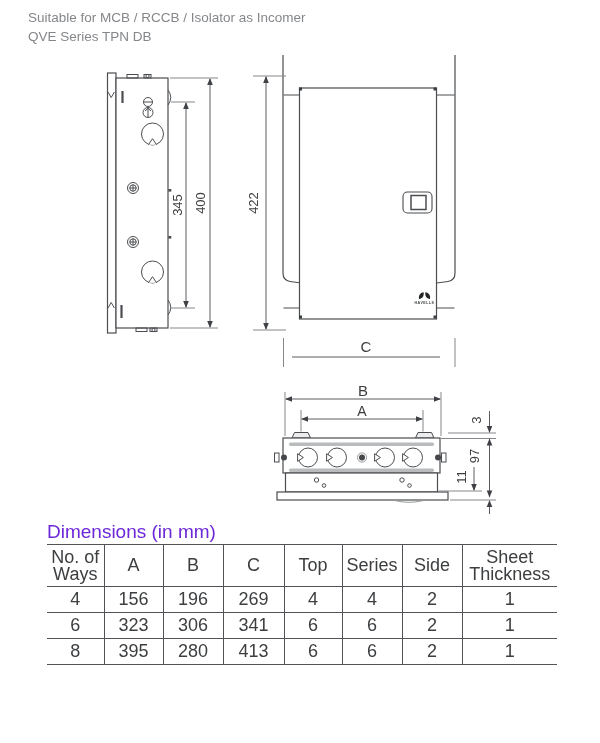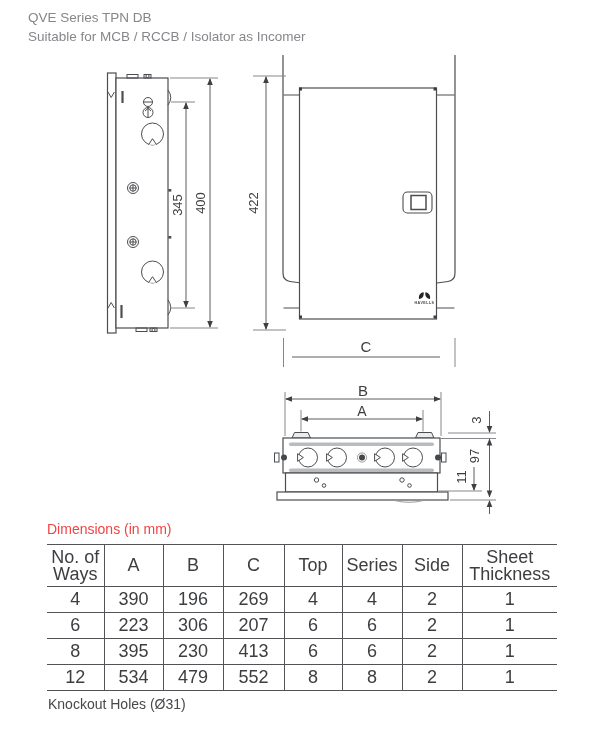--- a/index.html
+++ b/index.html
@@ -2,41 +2,41 @@
 <html><head>
 <meta charset="utf-8">
 <style>
   html,body{margin:0;padding:0;}
   body{
     width:600px;height:743px;background:#ffffff;position:relative;overflow:hidden;
     font-family:"Liberation Sans", sans-serif;
   }
   .header{position:absolute;left:28px;top:8px;color:#85878a;font-size:13.5px;line-height:19px;}
   #drawing{position:absolute;left:0;top:55px;}
-  .dims-heading{position:absolute;left:47px;top:521px;font-size:14px;color:#ef4444;}
+  .dims-heading{position:absolute;left:47px;top:521px;font-size:19px;color:#6d28d9;}
   table.dims{
     position:absolute;left:47px;top:544px;border-collapse:collapse;table-layout:fixed;
     font-size:18px;color:#3c3e40;border-top:1.5px solid #515356;border-bottom:1.5px solid #515356;
   }
   table.dims th, table.dims td{
     border-bottom:1.5px solid #515356;text-align:center;vertical-align:middle;
     font-weight:normal;padding:0 2px;
   }
   table.dims th:not(:last-child), table.dims td:not(:last-child){border-right:1.5px solid #515356;}
   table.dims th{height:41px;line-height:17px;}
   table.dims td{height:25px;}
   .notes{position:absolute;left:48px;top:695px;font-size:14px;color:#46484a;line-height:19px;}
   svg text{font-family:"Liberation Sans", sans-serif;fill:#3c3e40;}
 </style>
 </head>
 <body>
 
 <div class="header">
+  <div>Suitable for MCB / RCCB / Isolator as Incomer</div>
   <div>QVE Series TPN DB</div>
-  <div>Suitable for MCB / RCCB / Isolator as Incomer</div>
 </div>
 
 <svg id="drawing" width="600" height="462" viewBox="0 55 600 462" xmlns="http://www.w3.org/2000/svg">
 
   <g stroke="#4b4d50" fill="none" stroke-width="1.2">
     <rect x="107.5" y="73" width="8.5" height="260" fill="#ffffff"></rect>
     <rect x="116" y="78" width="52" height="250" fill="#ffffff"></rect>
 
     <rect x="127" y="74.5" width="11" height="3.5" stroke-width="1"></rect>
     <rect x="144" y="74.5" width="7" height="3.5" stroke-width="1"></rect>
@@ -244,56 +244,45 @@
       <th>C</th>
       <th>Top</th>
       <th>Series</th>
       <th>Side</th>
       <th>Sheet Thickness</th>
     </tr>
   </thead>
   <tbody>
     <tr>
       <td>4</td>
-      <td>390</td>
+      <td>156</td>
       <td>196</td>
       <td>269</td>
       <td>4</td>
       <td>4</td>
       <td>2</td>
       <td>1</td>
     </tr>
     <tr>
       <td>6</td>
-      <td>223</td>
+      <td>323</td>
       <td>306</td>
-      <td>207</td>
+      <td>341</td>
       <td>6</td>
       <td>6</td>
       <td>2</td>
       <td>1</td>
     </tr>
     <tr>
       <td>8</td>
       <td>395</td>
-      <td>230</td>
+      <td>280</td>
       <td>413</td>
       <td>6</td>
       <td>6</td>
       <td>2</td>
       <td>1</td>
     </tr>
-    <tr>
-      <td>12</td>
-      <td>534</td>
-      <td>479</td>
-      <td>552</td>
-      <td>8</td>
-      <td>8</td>
-      <td>2</td>
-      <td>1</td>
-    </tr>
   </tbody>
 </table>
 
 <div class="notes">
-  <div>Knockout Holes (Ø31)</div>
 </div>
 
 </body></html>

